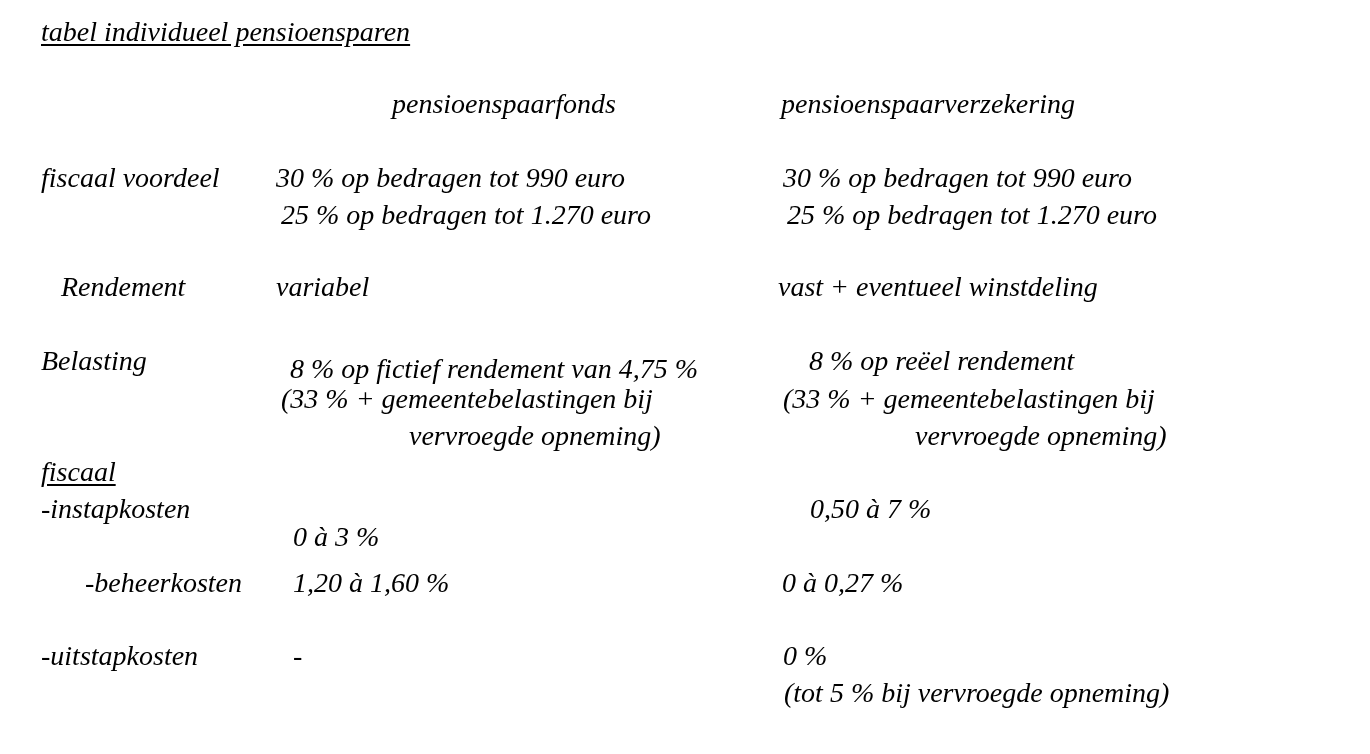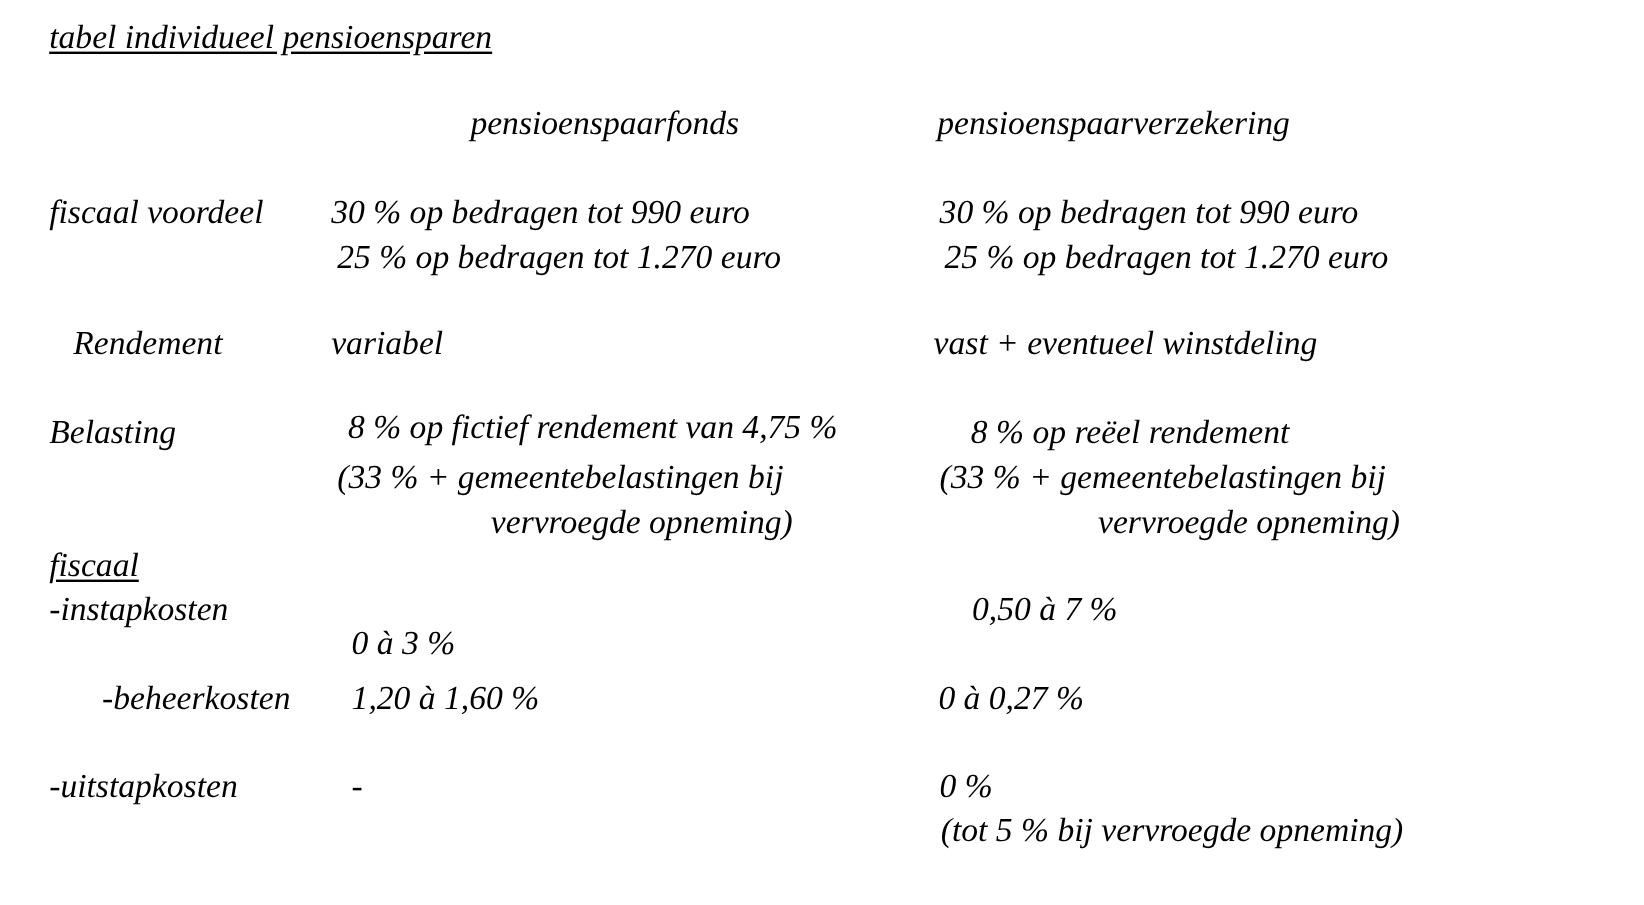--- a/index.html
+++ b/index.html
@@ -20,21 +20,21 @@
 <div class="t" style="left:276px;top:162px;">30 % op bedragen tot 990 euro</div>
 <div class="t" style="left:281px;top:199px;">25 % op bedragen tot 1.270 euro</div>
 <div class="t" style="left:783px;top:162px;">30 % op bedragen tot 990 euro</div>
 <div class="t" style="left:787px;top:199px;">25 % op bedragen tot 1.270 euro</div>
 
 <div class="t" style="left:41px;top:271px;margin-left:20px;">Rendement</div>
 <div class="t" style="left:276px;top:271px;text-align:right;">variabel</div>
 <div class="t" style="left:778px;top:271px;">vast + eventueel winstdeling</div>
 
 <div class="t" style="left:41px;top:345px;">Belasting</div>
-<div class="t" style="left:290px;top:341px;">8 % op fictief rendement van 4,75 %</div>
+<div class="t" style="left:290px;top:353px;">8 % op fictief rendement van 4,75 %</div>
 <div class="t" style="left:281px;top:383px;">(33 % + gemeentebelastingen bij</div>
 <div class="t" style="left:409px;top:420px;">vervroegde opneming)</div>
 <div class="t" style="left:809px;top:345px;">8 % op reëel rendement</div>
 <div class="t" style="left:783px;top:383px;">(33 % + gemeentebelastingen bij</div>
 <div class="t" style="left:915px;top:420px;">vervroegde opneming)</div>
 
 <div class="t u" style="left:41px;top:456px;">fiscaal</div>
 
 <div class="t" style="left:41px;top:493px;">-instapkosten</div>
 <div class="t" style="left:293px;top:493px;margin-top:28px;">0 à 3 %</div>

